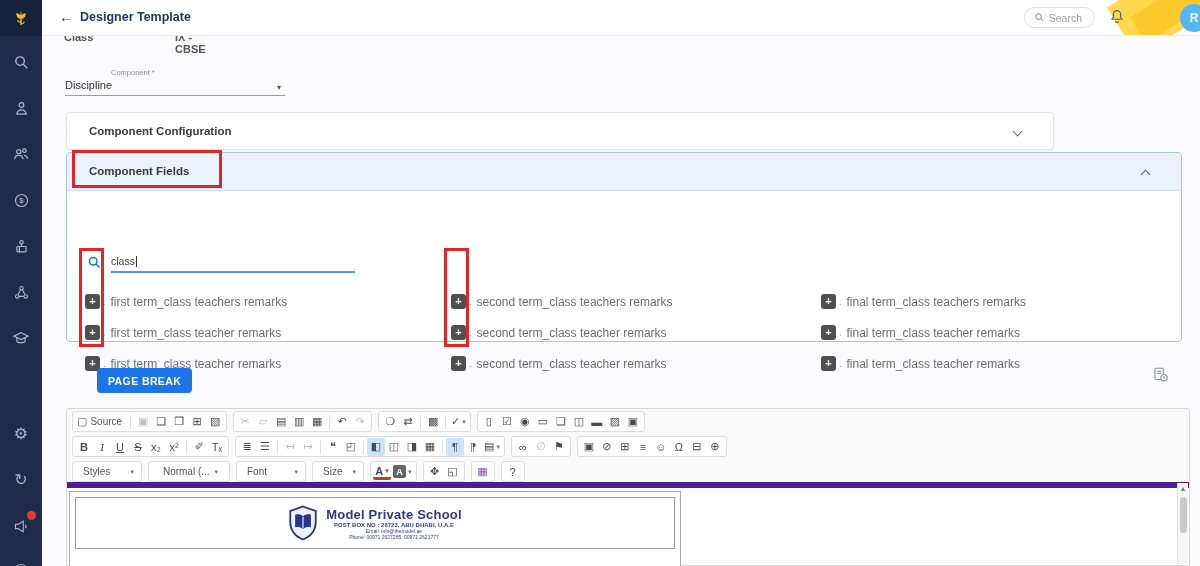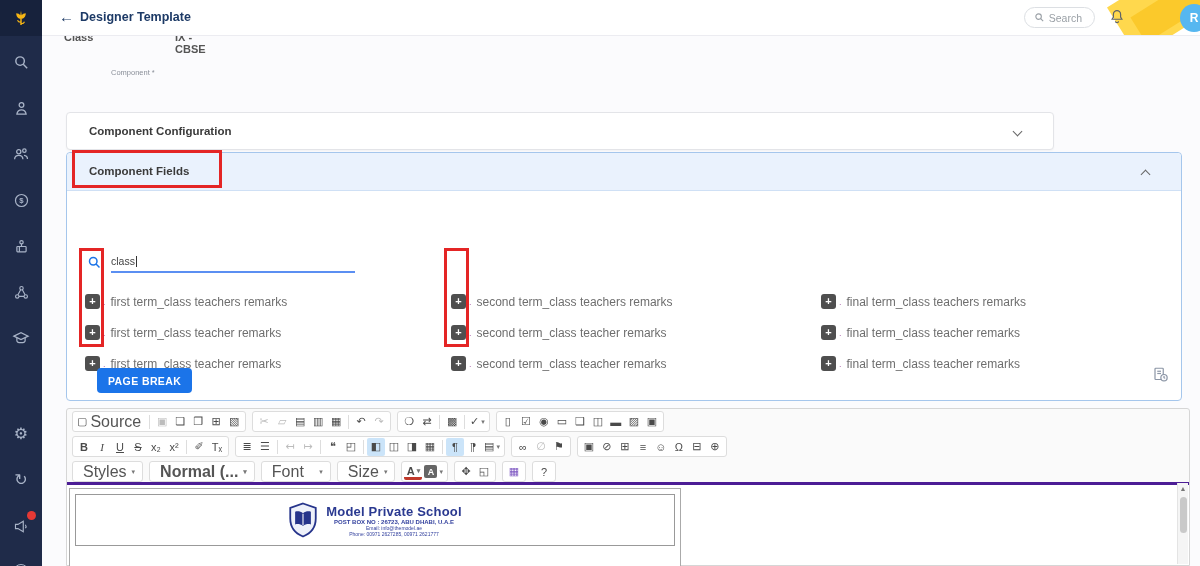--- a/index.html
+++ b/index.html
@@ -33,21 +33,21 @@
   .class-value { position:absolute; left:111px; top:0; }
   .cmp-label { position:absolute; left:65px; top:68px; font-size:7.5px; color:#8a8f99;margin-left:46px; }
   .cmp-select { position:absolute; left:65px; top:79px; width:220px; height:17px; font-size:11px; color:#333; cursor:pointer; border-bottom:1px solid #9b9b9b; }
   .cmp-caret { position:absolute; right:4px; top:4px; font-size:8px; color:#555; }
 
   
   .panel1 { position:absolute; left:66px; top:112px; width:988px; height:38px; background:#fff; border:1px solid #e3e4e8; border-radius:4px; box-shadow:0 1px 2px rgba(0,0,0,.04); cursor:pointer; }
   .panel-title { position:absolute; left:22px; top:12px; font-size:11.5px; font-weight:bold; color:#3a3a3a; }
   .chev { position:absolute; right:32px; top:15px; width:7px; height:7px; border-right:1.8px solid #666; border-bottom:1.8px solid #666; transform:rotate(45deg); }
   .chev.up { top:18px; transform:rotate(-135deg); }
-  .panel2 { position:absolute; left:66px; top:152px; width:1116px; height:249px; background:#fff; border:1px solid #a5c6ec; border-radius:4px; }
+  .panel2 { position:absolute; left:66px; top:152px; width:1116px; height:190px; background:#fff; border:1px solid #a5c6ec; border-radius:4px; }
   .panel2-head { position:relative; height:38px; background:#eaf2fd; border-bottom:1px solid #cfe0f5; border-radius:4px 4px 0 0; cursor:pointer; }
   .panel2-body { position:relative; height:159px; }
 
   .f-search-ic { position:absolute; left:20px; top:64px; color:#1a73e8; }
   .f-search { position:absolute; left:44px; top:64px; width:244px; border-bottom:2px solid #5b8ff2; height:18px; font-size:10.5px; color:#444; cursor:text; }
   .caret-bar { display:inline-block; width:1px; height:11px; background:#333; margin-left:1px; vertical-align:-2px; }
 
   .field-item { position:absolute; display:flex; align-items:center; gap:5px; }
   .plus-btn { width:15px; height:15px; background:#4f4f4f; color:#fff; border-radius:3px; font-size:11px; line-height:14px; text-align:center; font-weight:bold; cursor:pointer; }
   .drag-dot { font-size:9px; color:#b26bb2; margin-left:-2px; }
@@ -68,27 +68,27 @@
   .tb-btn .tb-ic { pointer-events:none; }
   .tb-btn.dis { color:#bcbcbc; cursor:default; }
   .tb-btn.act { background:#cbe4f9; }
   .tb-btn.b { font-weight:bold; } .tb-btn.i { font-style:italic; font-family:"Liberation Serif",serif; }
   .tb-btn.u { text-decoration:underline; } .tb-btn.st { text-decoration:line-through; }
   .tb-btn.flip { transform:scaleX(-1); }
   .tb-btn.purple { color:#7e57c2; }
   .tb-btn.tcol { border-bottom:3px solid #c0392b; height:16px; margin-top:1px; font-weight:bold; }
   .tb-btn.bgcol .tb-ic { background:#666; color:#fff; width:13px; height:13px; border-radius:2px; font-size:9px; display:flex; align-items:center; justify-content:center; font-weight:bold; }
   .tb-sep { width:1px; height:14px; background:#ddd; margin:0 3px; }
-  .tb-tx { font-size:16px; color:#555; padding:0 3px; }
+  .tb-tx { font-size:10px; color:#555; padding:0 3px; }
   .tb-dd { font-size:7px; color:#777; margin-left:2px; }
   .tb-btn.ddpill { padding:0 5px; }
-  .w64 { min-width:64px; justify-content:space-between; } .w72 { min-width:76px; justify-content:space-between;font-weight:bold; }
+  .w64 { min-width:64px; justify-content:space-between; } .w72 { min-width:76px; justify-content:center; }
   .w48 { min-width:46px; justify-content:space-between; }
 
-  .ed-content { position:absolute; left:0; right:0; top:73px; bottom:0; background:#fff; border-top:3px solid #4c1d95; cursor:text; }
+  .ed-content { position:absolute; left:0; right:0; top:73px; bottom:0; background:#fff; border-top:6px solid #4c1d95; cursor:text; }
   .doc { position:absolute; left:2px; top:3px; width:612px; height:90px; border:1px solid #aaa; background:#fff; }
   .doc-head { margin:5px; height:52px; border:1px solid #999; display:flex; align-items:center; justify-content:center; gap:8px; }
   .doc-title { font-size:13px; font-weight:bold; color:#2a3990; letter-spacing:.2px; }
   .doc-addr { font-size:6px; color:#33419e; font-weight:bold; text-align:center; }
   .doc-sub { font-size:5px; color:#33419e; text-align:center; }
   .doc-session { margin:0 5px; border-top:1px solid #888; padding:5px 0 0 14px; font-size:10.5px; font-weight:bold; color:#2b2b2b; }
   .ed-scroll { position:absolute; right:1px; top:74px; bottom:1px; width:11px; background:#f5f5f5; border-left:1px solid #e4e4e4; }
   .ed-scroll-up { height:11px; text-align:center; font-size:7px; color:#777; line-height:11px; cursor:pointer; }
   .ed-thumb { position:absolute; left:2px; top:14px; width:7px; height:36px; background:#c9c9c9; border-radius:4px; cursor:grab; }
 </style>
@@ -195,20 +195,24 @@
     </div>
     <div class="avatar">R</div>
   </div>
 
   <div class="class-row">
     <span>Class</span>
     <span class="class-value">IX - CBSE</span>
   </div>
 
   <div class="cmp-label">Component *</div>
+  <div class="cmp-select">
+    <span>Discipline</span>
+    <span class="cmp-caret">▾</span>
+  </div>
 
   <div class="panel1">
     <span class="panel-title">Component Configuration</span>
     <span class="chev"></span>
   </div>
 
   <div class="panel2">
     <div class="panel2-head">
       <span class="panel-title">Component Fields</span>
       <span class="chev up"></span>

